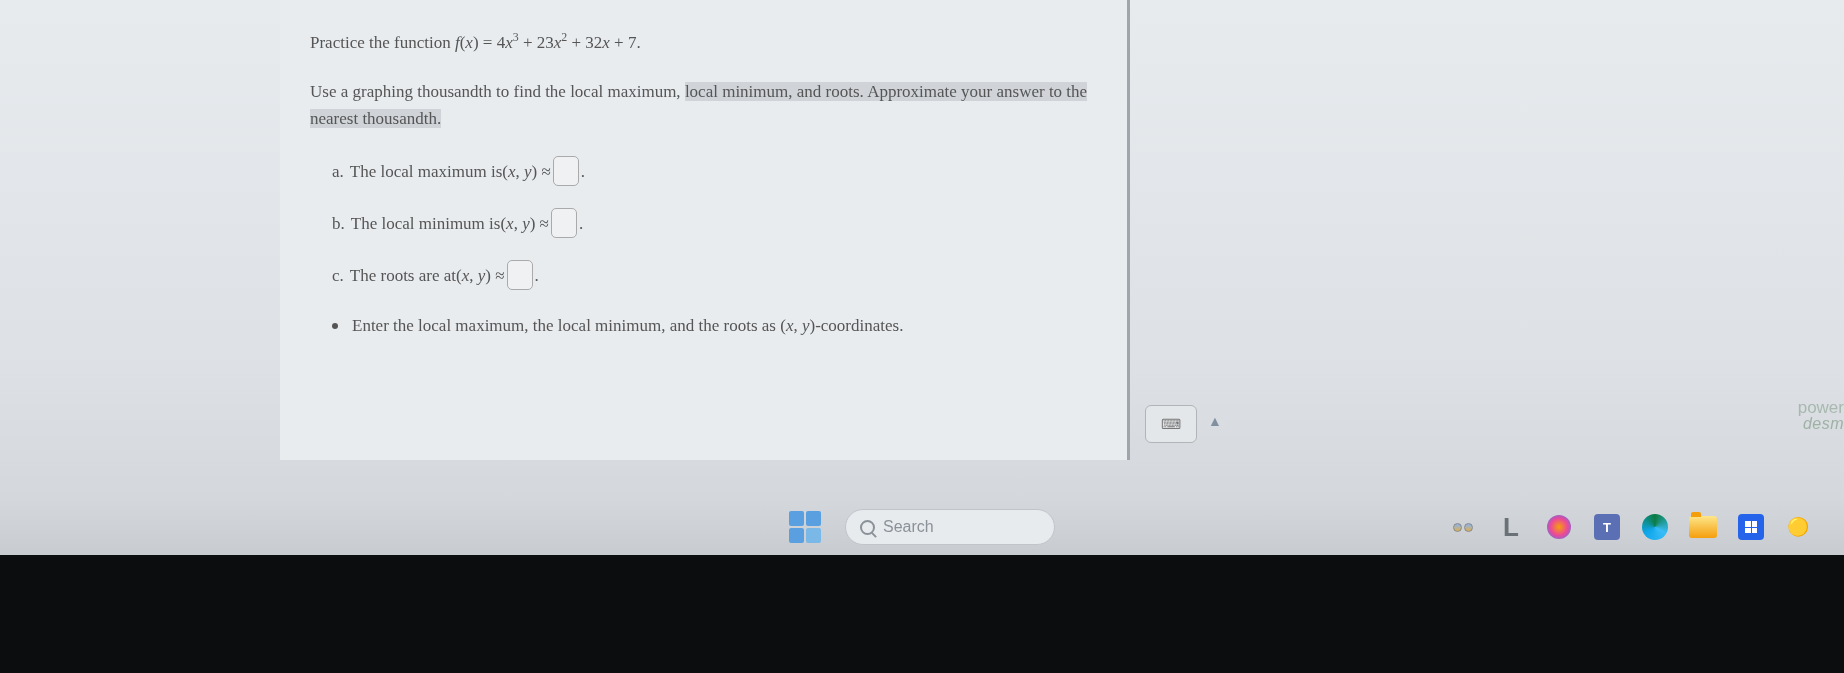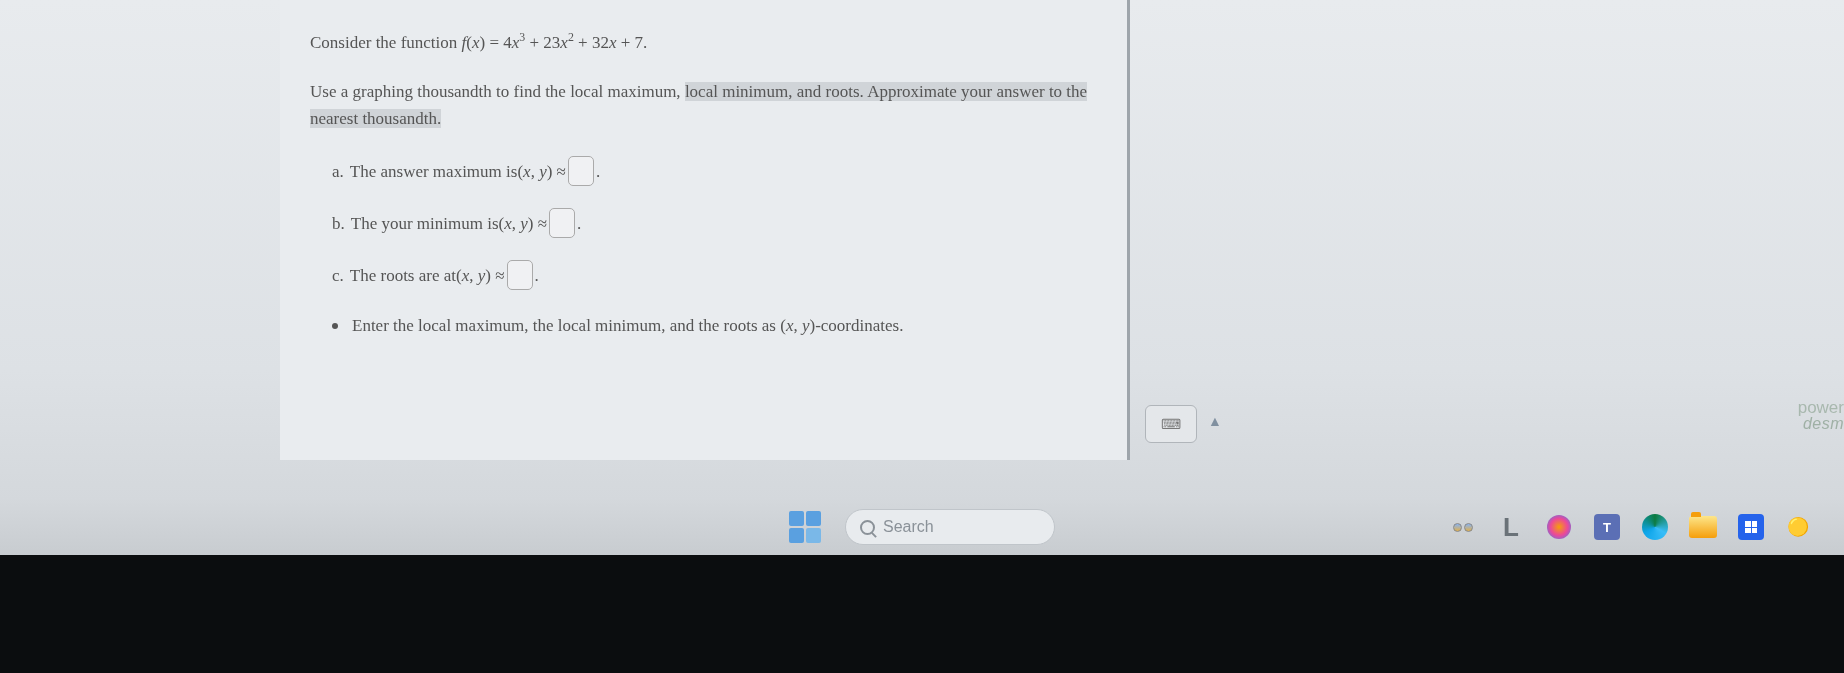--- a/index.html
+++ b/index.html
@@ -332,41 +332,41 @@
 <body>
 
 <div class="workspace">
 
   <div class="page-title">Practice</div>
 
   <div class="content-panel"></div>
 
   <div class="question-body">
     <div class="question-intro">
-      <span>Consider the function </span>
+      <span>Practice the function </span>
       <span class="math-expr"><span class="math-var">f</span>(<span class="math-var">x</span>) = </span>
       <span class="math-expr">4<span class="math-var">x</span><sup>3</sup> + 23<span class="math-var">x</span><sup>2</sup> + 32<span class="math-var">x</span> + 7.</span>
     </div>
 
     <div class="question-instructions">
       <span>Use a graphing thousandth to find the local maximum, </span><span class="highlight-text">local minimum, and roots. Approximate your answer to the nearest thousandth.</span>
     </div>
 
     <div class="sub-questions">
       <div class="sub-question">
         <span class="sub-question-label">a.</span>
-        <span>The answer maximum is </span>
+        <span>The local maximum is </span>
         <span class="math-expr">(<span class="math-var">x</span>, <span class="math-var">y</span>) ≈</span>
         <span class="answer-box"></span>
         <span>.</span>
       </div>
 
       <div class="sub-question">
         <span class="sub-question-label">b.</span>
-        <span>The your minimum is </span>
+        <span>The local minimum is </span>
         <span class="math-expr">(<span class="math-var">x</span>, <span class="math-var">y</span>) ≈</span>
         <span class="answer-box"></span>
         <span>.</span>
       </div>
 
       <div class="sub-question">
         <span class="sub-question-label">c.</span>
         <span>The roots are at </span>
         <span class="math-expr">(<span class="math-var">x</span>, <span class="math-var">y</span>) ≈</span>
         <span class="answer-box"></span>

